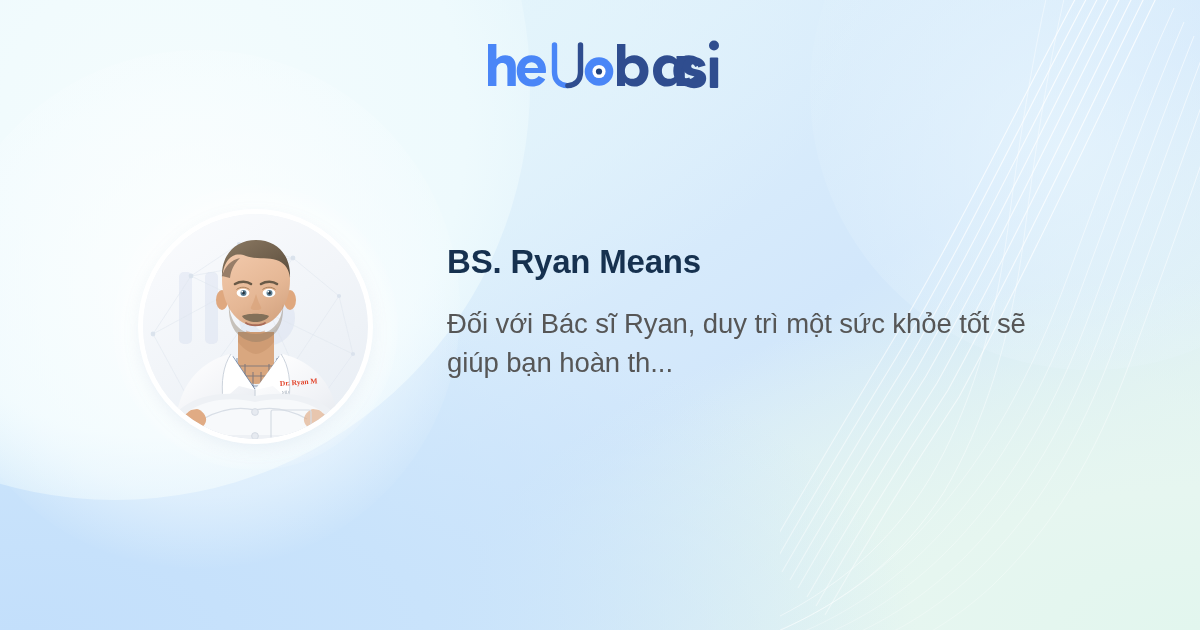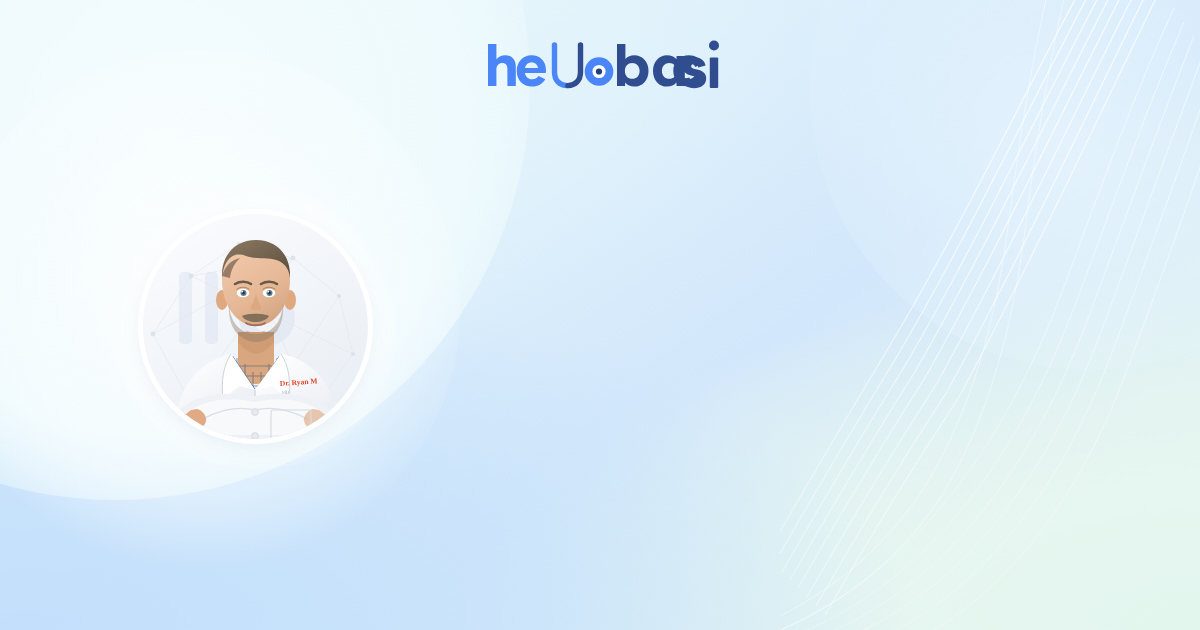--- a/index.html
+++ b/index.html
@@ -310,13 +310,15 @@
                c-5,4 -11,6 -16,6 c-5,0 -11,-2 -16,-6 c-8,-6 -12,-18 -11,-32 Z" fill="#8a7964" opacity="0.42"></path>
 
       <path d="M103,109 c4,3 15,3 19,0" stroke="#a86a58" stroke-width="1.8" fill="none" stroke-linecap="round"></path>
 
       <path d="M103,117 c5,3 14,3 19,0" stroke="#c79570" stroke-width="1.2" fill="none" opacity="0.5"></path>
     </g>
   </svg>
 </div>
 
 <div class="content">
+  <div class="doc-name">BS. Ryan Means</div>
+  <div class="doc-desc">Đối với Bác sĩ Ryan, duy trì một sức khỏe tốt sẽ giúp bạn hoàn th...</div>
 </div>
 
 </body></html>

